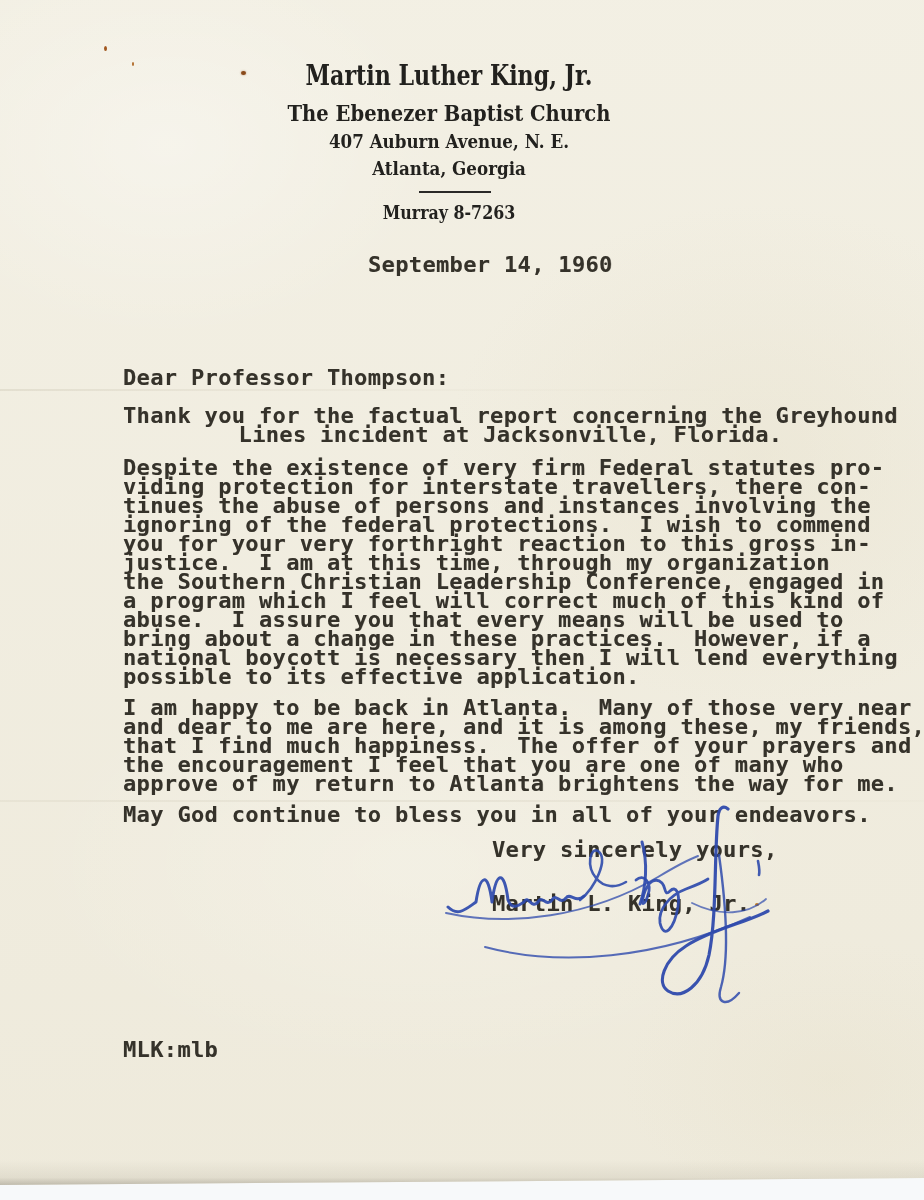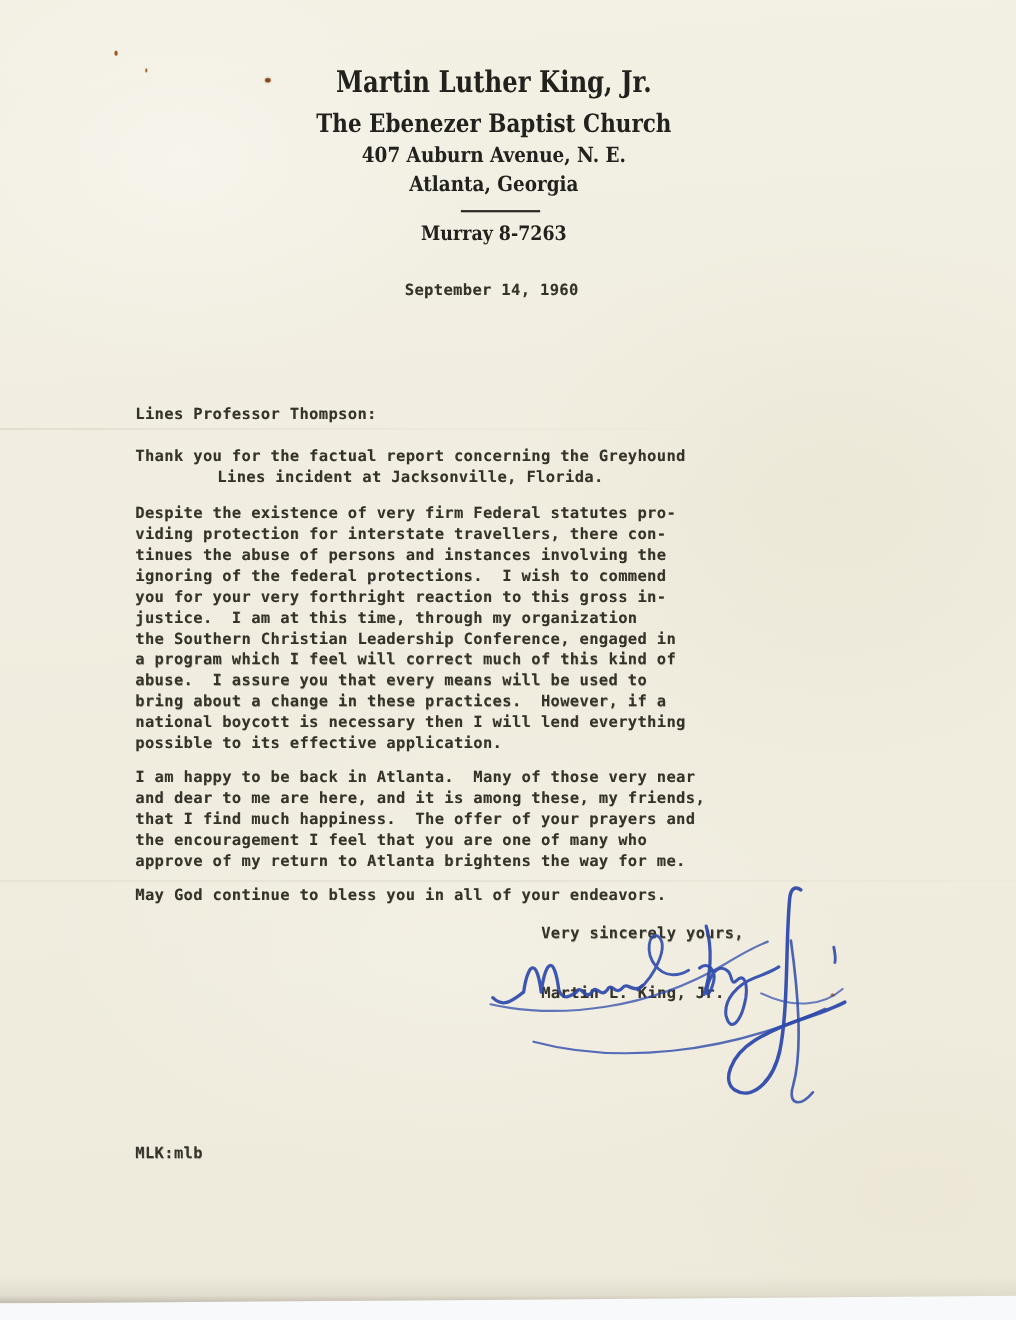--- a/index.html
+++ b/index.html
@@ -49,21 +49,21 @@
   .lh-phone   { top: 202px; font-size: 18px; transform: scaleX(0.88); }
   .lh-divider {
     position: absolute; left: 419px; top: 191px; width: 72px; height: 2px;
     background: #2a2927;
   }
 
   
   .typed {
     position: absolute;
     font-family: "DejaVu Sans Mono", "Liberation Mono", monospace;
-    font-size: 14px; line-height: 19px; letter-spacing: 0.35px;
+    font-size: 22px; line-height: 19px; letter-spacing: 0.35px;
     font-weight: bold;
     color: #35322a;
     white-space: pre;
     text-shadow: 0.3px 0.3px 0.6px rgba(53,50,42,0.35);
   }
   .t-date       { left: 368px; top: 255px; }
   .t-salutation { left: 123px; top: 368px; }
   .t-p1         { left: 123px; top: 406px; text-align: center; }
   .t-p2         { left: 123px; top: 458px; }
   .t-p3         { left: 123px; top: 698px; }
@@ -96,21 +96,21 @@
     <div class="letterhead">
       <div class="lh-line lh-name">Martin Luther King, Jr.</div>
       <div class="lh-line lh-org">The Ebenezer Baptist Church</div>
       <div class="lh-line lh-addr">407 Auburn Avenue, N. E.</div>
       <div class="lh-line lh-city">Atlanta, Georgia</div>
       <div class="lh-line lh-phone">Murray 8-7263</div>
     </div>
     <div class="lh-divider"></div>
 
     <div class="typed t-date">September 14, 1960</div>
-    <div class="typed t-salutation">Lines Professor Thompson:</div>
+    <div class="typed t-salutation">Dear Professor Thompson:</div>
     <div class="typed t-p1">Thank you for the factual report concerning the Greyhound
 Lines incident at Jacksonville, Florida.</div>
     <div class="typed t-p2">Despite the existence of very firm Federal statutes pro-
 viding protection for interstate travellers, there con-
 tinues the abuse of persons and instances involving the
 ignoring of the federal protections.  I wish to commend
 you for your very forthright reaction to this gross in-
 justice.  I am at this time, through my organization
 the Southern Christian Leadership Conference, engaged in
 a program which I feel will correct much of this kind of

